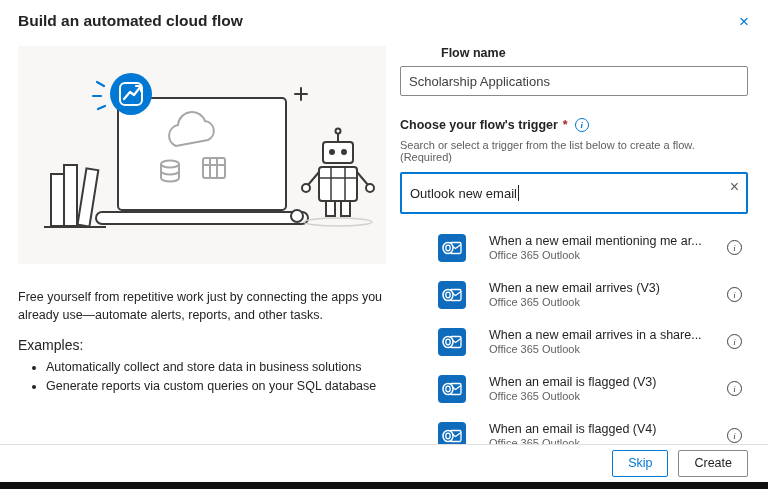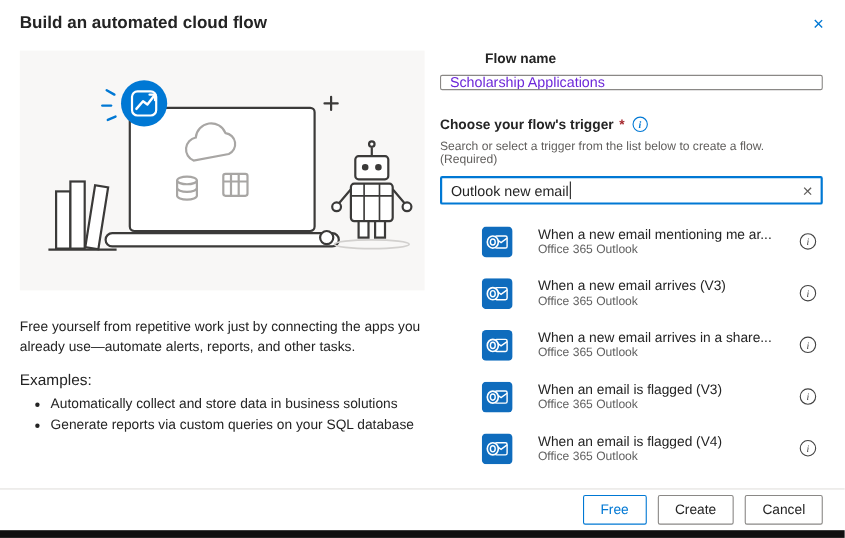--- a/index.html
+++ b/index.html
@@ -14,32 +14,32 @@
   
   .left-col { position:absolute; left:18px; top:46px; width:368px; }
   .illustration { width:368px; height:218px; background:#f8f7f6; overflow:hidden; }
   .desc { margin-top:24px; font-size:12.5px; line-height:1.45; color:#242424; }
   .examples-label { margin-top:13px; font-size:14px; color:#242424; }
   ul.examples { margin-top:5px; padding-left:28px; font-size:12.5px; line-height:1.5; color:#242424; }
 
   
   .right-col { position:absolute; left:400px; top:46px; width:348px; }
   .field-label { font-size:12.5px; font-weight:700; display:block; margin-bottom:6px; color:#242424;margin-left:41px; }
-  .flow-input { width:100%; height:14px; border:1px solid #8a8886; border-radius:2px; padding:0 8px;
-    font-size:13px; font-family:inherit; color:#6d28d9; background:#fff; }
+  .flow-input { width:100%; height:30px; border:1px solid #8a8886; border-radius:2px; padding:0 8px;
+    font-size:13px; font-family:inherit; color:#404040; background:#fff; }
   .trigger-label-row { margin-top:22px; font-size:12.5px; font-weight:700; display:flex; align-items:center; gap:5px; }
   .asterisk { color:#a4262c; font-weight:700; }
   .info-circle { display:inline-flex; width:14px; height:14px; border-radius:50%;
     align-items:center; justify-content:center; font-size:9px; font-style:italic;
     font-family:"Liberation Serif", serif; flex:0 0 auto; }
   .info-blue { border:1px solid #0078d4; color:#0078d4; margin-left:2px; }
   .info-gray { border:1px solid #424242; color:#424242; width:15px; height:15px; cursor:pointer; }
   .help-text { margin-top:7px; font-size:11px; color:#605e5c; }
 
-  .search-box { margin-top:9px; height:26px; border:2px solid #0078d4; border-radius:2px; background:#fff;
+  .search-box { margin-top:9px; height:42px; border:2px solid #0078d4; border-radius:2px; background:#fff;
     display:flex; align-items:center; padding:0 26px 0 8px; font-size:13px; position:relative; cursor:text; }
   .caret { width:1px; height:16px; background:#242424; margin-left:1px; }
   .clear-icon { position:absolute; right:7px; top:2px; color:#605e5c; font-size:16px; line-height:22px; cursor:pointer; }
 
   .trigger-list { margin-top:10px; }
   .trigger-row { display:flex; align-items:center; height:47px; padding-left:38px; padding-right:6px; cursor:pointer;gap:11px; }
   .outlook-icon { width:28px; height:28px; flex:0 0 auto; flex:0 0 auto; }
   .outlook-icon svg { width:28px; height:28px; display:block; }
   .trigger-text { flex:1 1 auto; margin-left:12px; display:flex; flex-direction:column; overflow:hidden; }
   .trigger-title { font-size:12.5px; color:#242424; white-space:nowrap; overflow:hidden; }
@@ -233,19 +233,18 @@
           <span class="trigger-title">When an email is flagged (V4)</span>
           <span class="trigger-sub">Office 365 Outlook</span>
         </span>
         <span class="info-circle info-gray">i</span>
       </div>
 
     </div>
   </div>
 
   <div class="footer">
-    <button class="btn btn-skip">Free</button>
+    <button class="btn btn-skip">Skip</button>
     <button class="btn">Create</button>
-    <button class="btn">Cancel</button>
   </div>
 
   <div class="bottom-bar"></div>
 </div>
 
 </body></html>

